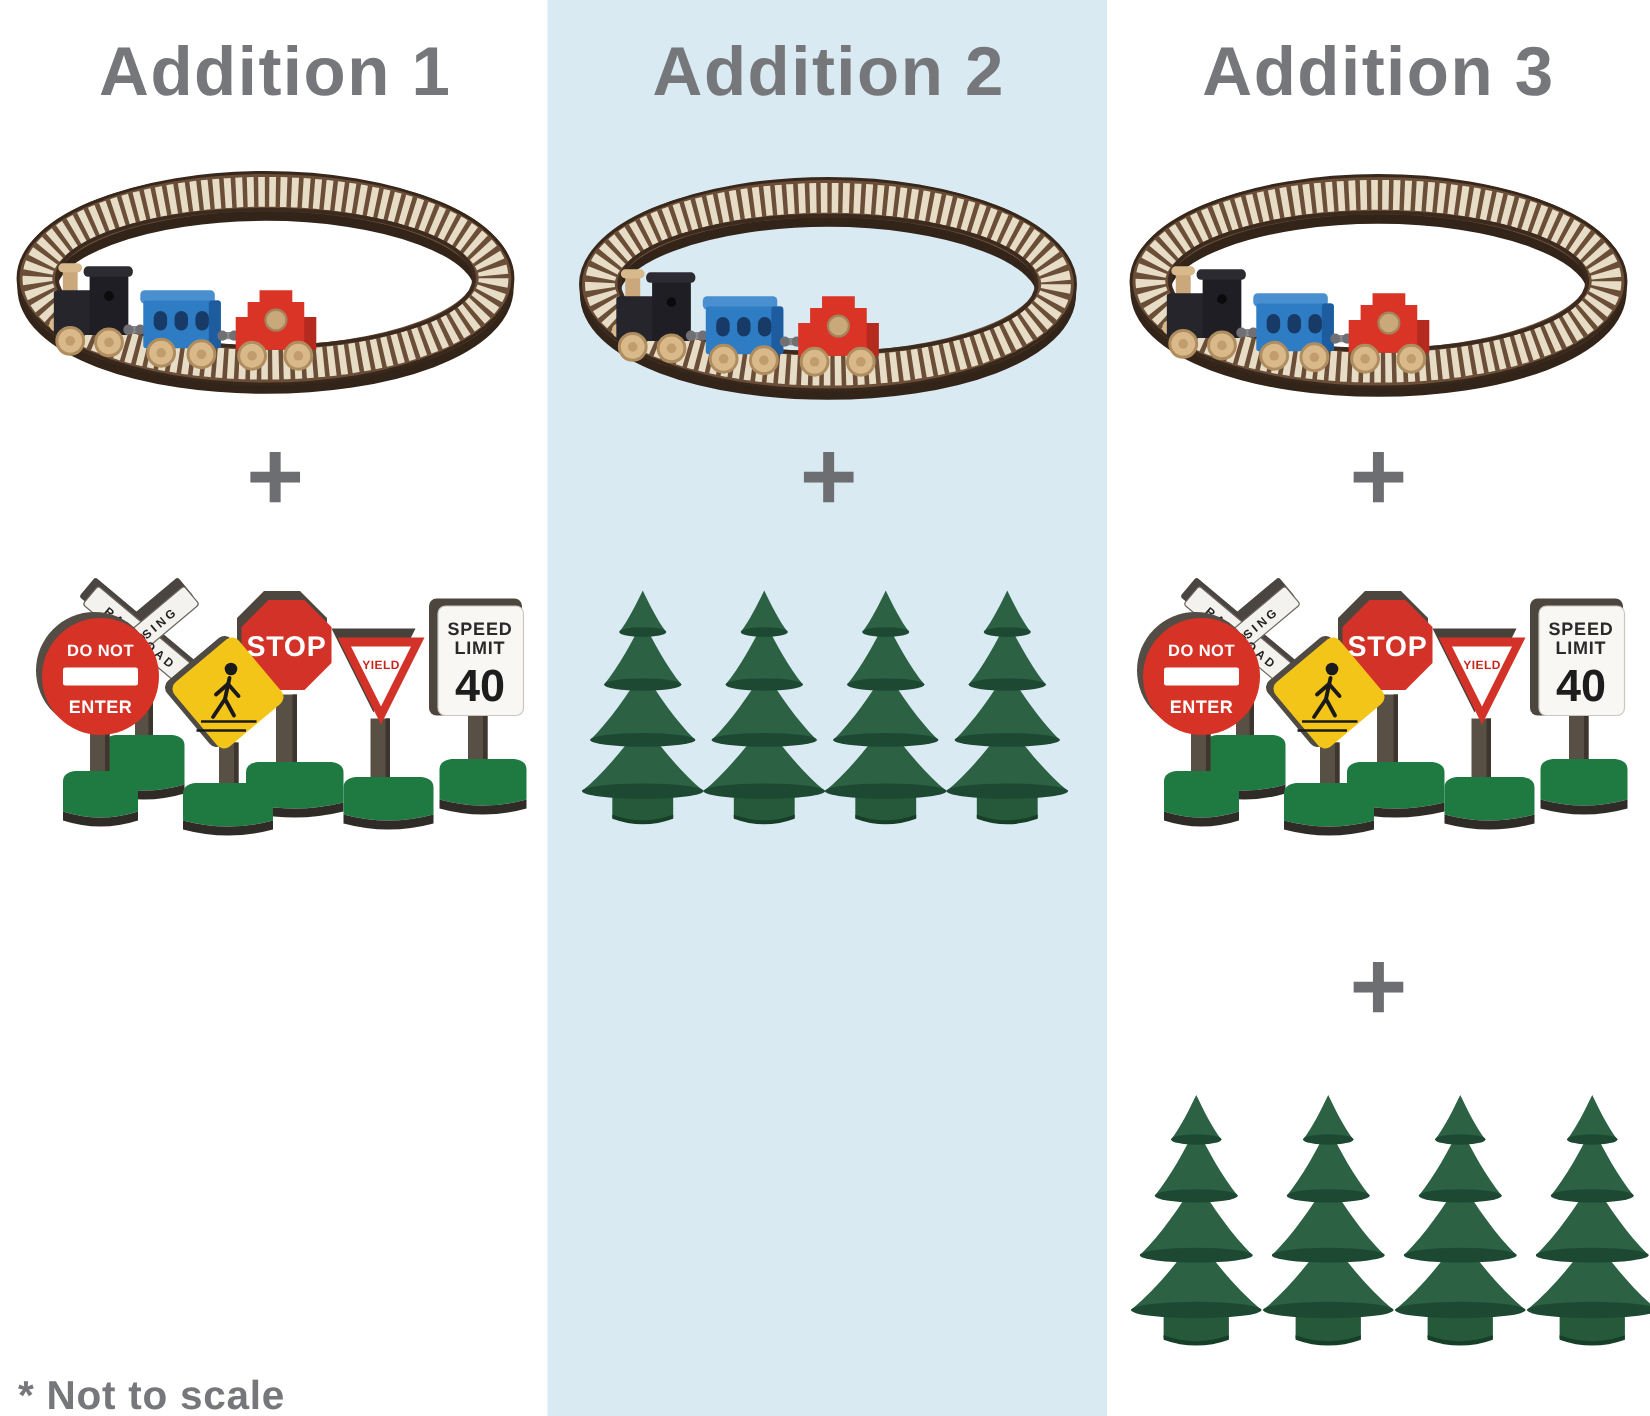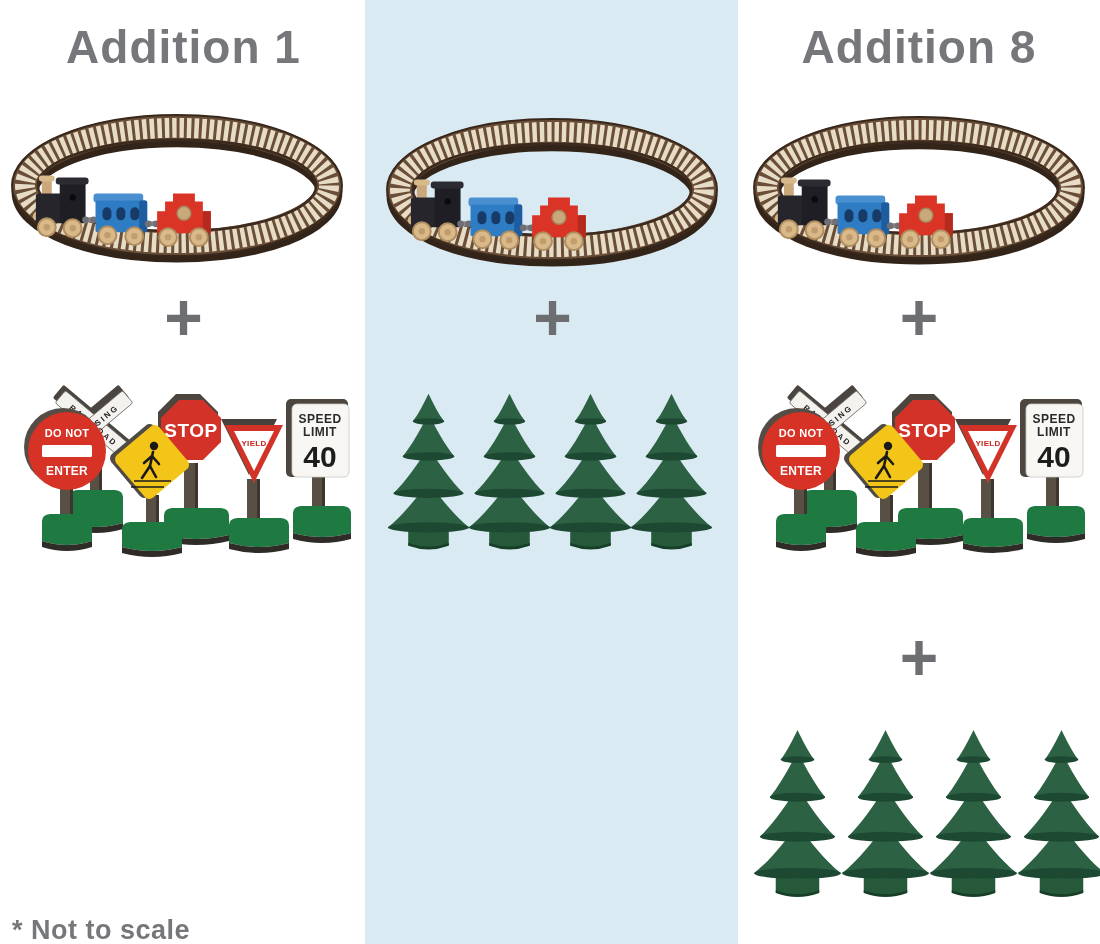--- a/index.html
+++ b/index.html
@@ -214,20 +214,21 @@
     <svg class="art track-art c1-track" viewBox="0 0 340 160">
         <use href="#g-track"></use>
       </svg>
     <div class="plus plus-row1">+</div>
     <svg class="art signs-art c1-signs" viewBox="0 0 350 175">
         <use href="#g-signs"></use>
       </svg>
   </section>
 
   <section class="column col-2">
+    <h1 class="col-title">Addition 2</h1>
     <svg class="art track-art c2-track" viewBox="0 0 340 160">
         <use href="#g-track"></use>
       </svg>
     <div class="plus plus-row1">+</div>
     <div class="tree-row c2-trees">
       <svg class="tree-art" viewBox="0 0 90 180">
           <use href="#g-tree"></use>
         </svg>
       <svg class="tree-art" viewBox="0 0 90 180">
           <use href="#g-tree"></use>
@@ -235,21 +236,21 @@
       <svg class="tree-art" viewBox="0 0 90 180">
           <use href="#g-tree"></use>
         </svg>
       <svg class="tree-art" viewBox="0 0 90 180">
           <use href="#g-tree"></use>
         </svg>
     </div>
   </section>
 
   <section class="column col-3">
-    <h1 class="col-title">Addition 8</h1>
+    <h1 class="col-title">Addition 3</h1>
     <svg class="art track-art c3-track" viewBox="0 0 340 160">
         <use href="#g-track"></use>
       </svg>
     <div class="plus plus-row1">+</div>
     <svg class="art signs-art c3-signs" viewBox="0 0 350 175">
         <use href="#g-signs"></use>
       </svg>
     <div class="plus plus-row2">+</div>
     <div class="tree-row c3-trees">
       <svg class="tree-art" viewBox="0 0 90 180">

